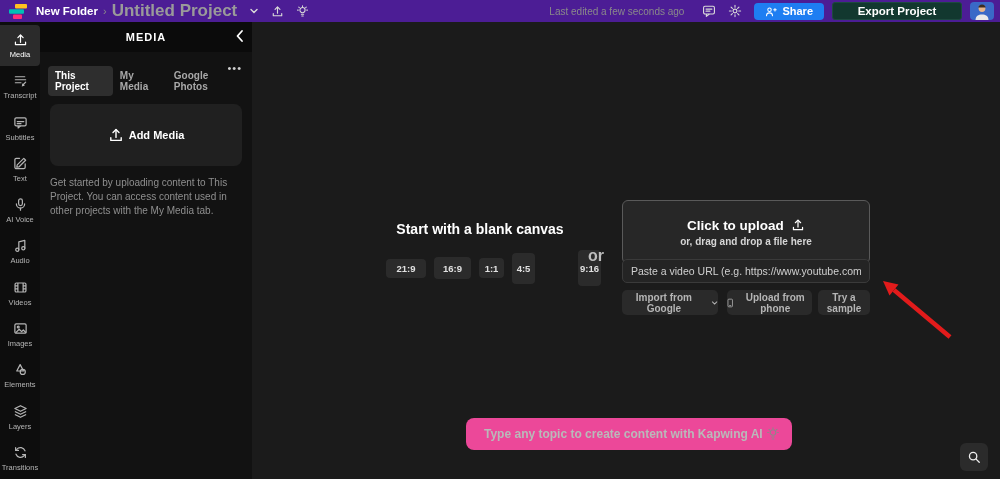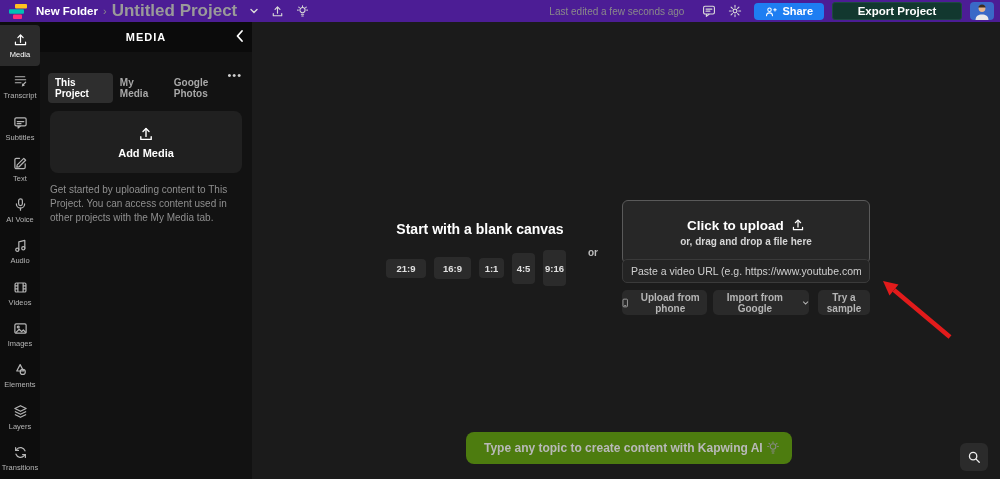--- a/index.html
+++ b/index.html
@@ -32,42 +32,42 @@
     justify-content:center; gap:3px; color:#b5b5b5; cursor:pointer; }
   .rail-item svg { display:block; }
   .rail-item .rlabel { font-size:7.5px; }
   .rail-item.sel { background:#2b2b2b; color:#fff; border-radius:0 4px 4px 0; }
 
   
   .panel { position:absolute; left:40px; top:22px; width:212px; height:457px; background:#121212; }
   .panel-head { height:30px; background:#0b0b0b; display:flex; align-items:center; position:relative; }
   .panel-title { flex:1; text-align:center; color:#fff; font-size:11px; font-weight:bold; letter-spacing:1px; }
   .panel-collapse { position:absolute; right:8px; top:7px; color:#fff; cursor:pointer; }
-  .tabs { display:flex; align-items:center; gap:0; padding:0 8px; margin-top:21px; position:relative; }
+  .tabs { display:flex; align-items:center; gap:0; padding:0 8px; margin-top:14px; position:relative; }
   .tab { color:#a8a8a8; font-size:10px; font-weight:bold; padding:4px 7px; border-radius:4px; cursor:pointer; }
   .tab.sel { background:#2e2e2e; color:#fff; }
   .tab-dots { position:absolute; right:10px; top:-4px; color:#cfcfcf; font-size:11px; letter-spacing:1px; cursor:pointer; }
   .add-card { margin:8px 10px 0 10px; height:62px; background:#202020; border-radius:8px;
-    display:flex; flex-direction:column; align-items:center; justify-content:center; gap:5px;
+    display:flex; flex-direction:row; align-items:center; justify-content:center; gap:5px;
     color:#fff; cursor:pointer; }
   .add-card .alabel { font-size:11px; font-weight:bold; }
   .panel-desc { margin:10px 10px 0 10px; color:#8f8f8f; font-size:10px; line-height:1.4; }
 
   
   .canvas { position:absolute; left:252px; top:22px; width:748px; height:457px; background:#1b1b1b; }
   .blank-title { position:absolute; left:112px; top:199px; width:232px; text-align:center;
     color:#fff; font-size:14px; font-weight:bold; }
   .ratio-row { position:absolute; left:134px; top:226px; height:40px; display:flex;
     align-items:center; gap:8px; }
   .ratio { background:#2b2b2b; color:#e0e0e0; border:none; border-radius:4px;
     font-size:9.5px; font-weight:bold; cursor:pointer; font-family:inherit; }
   .r219 { width:40px; height:19px; } .r169 { width:37px; height:22px; }
   .r11 { width:25px; height:20px; } .r45 { width:23px; height:31px; }
-  .r916 { width:23px; height:36px; }
-  .or-label { position:absolute; left:336px; top:225px; color:#bdbdbd; font-size:10px; font-weight:bold; }
+  .r916 { width:23px; height:36px;margin-left:35px; }
+  .or-label { position:absolute; left:336px; top:225px; color:#bdbdbd; font-size:16px; font-weight:bold; }
 
   .upload-card { position:absolute; left:370px; top:166px; width:248px; height:64px;
     background:#272727; border:1px solid #5a5a5a; border-radius:6px; display:flex;
     flex-direction:column; align-items:center; justify-content:center; gap:3px; cursor:pointer;margin-top:12px; }
   .upload-main { display:flex; align-items:center; gap:7px; color:#fff; font-size:13.5px; font-weight:bold; }
   .upload-sub { color:#d6d6d6; font-size:10px; font-weight:bold; }
 
   .url-input { position:absolute; left:370px; top:237px; width:248px; height:24px;
     background:#242424; border:1px solid #3a3a3a; border-radius:5px; color:#e5e5e5;
     font-size:10.5px; padding:0 8px; font-family:inherit; }
@@ -77,22 +77,22 @@
     display:flex; align-items:center; }
   .sbtn { background:#2a2a2a; border:none; border-radius:5px; height:25px; color:#b5b5b5;
     font-size:10px; font-weight:bold; cursor:pointer; display:flex; align-items:center;
     justify-content:center; gap:5px; font-family:inherit; }
   .sbtn-import { width:96px; margin-right:9px; }
   .sbtn-phone { width:85px; margin-right:6px; }
   .sbtn-sample { width:52px; }
 
   .arrow-svg { position:absolute; left:0; top:0; width:748px; height:457px; pointer-events:none; z-index:5; }
 
-  .ai-bar { position:absolute; left:214px; top:410px; width:326px; height:32px;
-    background:#4d7c0f; border-radius:8px; display:flex; align-items:center; padding:0 12px 0 18px; }
+  .ai-bar { position:absolute; left:214px; top:396px; width:326px; height:32px;
+    background:#ec4899; border-radius:8px; display:flex; align-items:center; padding:0 12px 0 18px; }
   .ai-input { flex:1; background:transparent; border:none; outline:none; color:#eee;
     font-size:12px; font-weight:bold; font-family:inherit; }
   .ai-input::placeholder { color:#b9b9b9; opacity:1; }
   .ai-bulb { color:#8a8a8a; display:flex; }
   .search-btn { position:absolute; left:708px; top:421px; width:28px; height:28px;
     background:#2b2b2b; border:none; border-radius:6px; display:flex; align-items:center;
     justify-content:center; color:#eee; cursor:pointer; }
 </style>
 </head>
 <body>
@@ -298,32 +298,32 @@
             <path d="M5 5.4 8 2.4l3 3"></path>
             <path d="M2.8 10.8v2.6h10.4v-2.6"></path>
           </svg>
       </div>
       <span class="upload-sub">or, drag and drop a file here</span>
     </div>
 
     <input class="url-input" type="text" placeholder="Paste a video URL (e.g. https://www.youtube.com/watch?v=C0DP" style="">
 
     <div class="small-btn-row">
+      <button class="sbtn sbtn-import">
+        <span>Import from Google</span>
+        <svg width="8" height="8" viewBox="0 0 10 10">
+            <polyline points="2,3.5 5,6.5 8,3.5" fill="none" stroke="currentColor" stroke-width="1.4" stroke-linecap="round"></polyline>
+          </svg>
+      </button>
       <button class="sbtn sbtn-phone">
         <svg width="8" height="12" viewBox="0 0 10 14" fill="none" stroke="currentColor" stroke-width="1.2">
           <rect x="1.5" y="1" width="7" height="12" rx="1.4"></rect>
             <path d="M4 11h2" stroke-linecap="round"></path>
           </svg>
         <span>Upload from phone</span>
-      </button>
-      <button class="sbtn sbtn-import">
-        <span>Import from Google</span>
-        <svg width="8" height="8" viewBox="0 0 10 10">
-            <polyline points="2,3.5 5,6.5 8,3.5" fill="none" stroke="currentColor" stroke-width="1.4" stroke-linecap="round"></polyline>
-          </svg>
       </button>
       <button class="sbtn sbtn-sample">
         <span>Try a sample</span>
       </button>
     </div>
 
     <svg class="arrow-svg" viewBox="0 0 748 457">
       <line x1="698" y1="315" x2="642" y2="268" stroke="#E21B1B" stroke-width="4.5"></line>
       <polygon points="631,259 637.5,273.5 646.5,262.5" fill="#E21B1B"></polygon>
     </svg>

